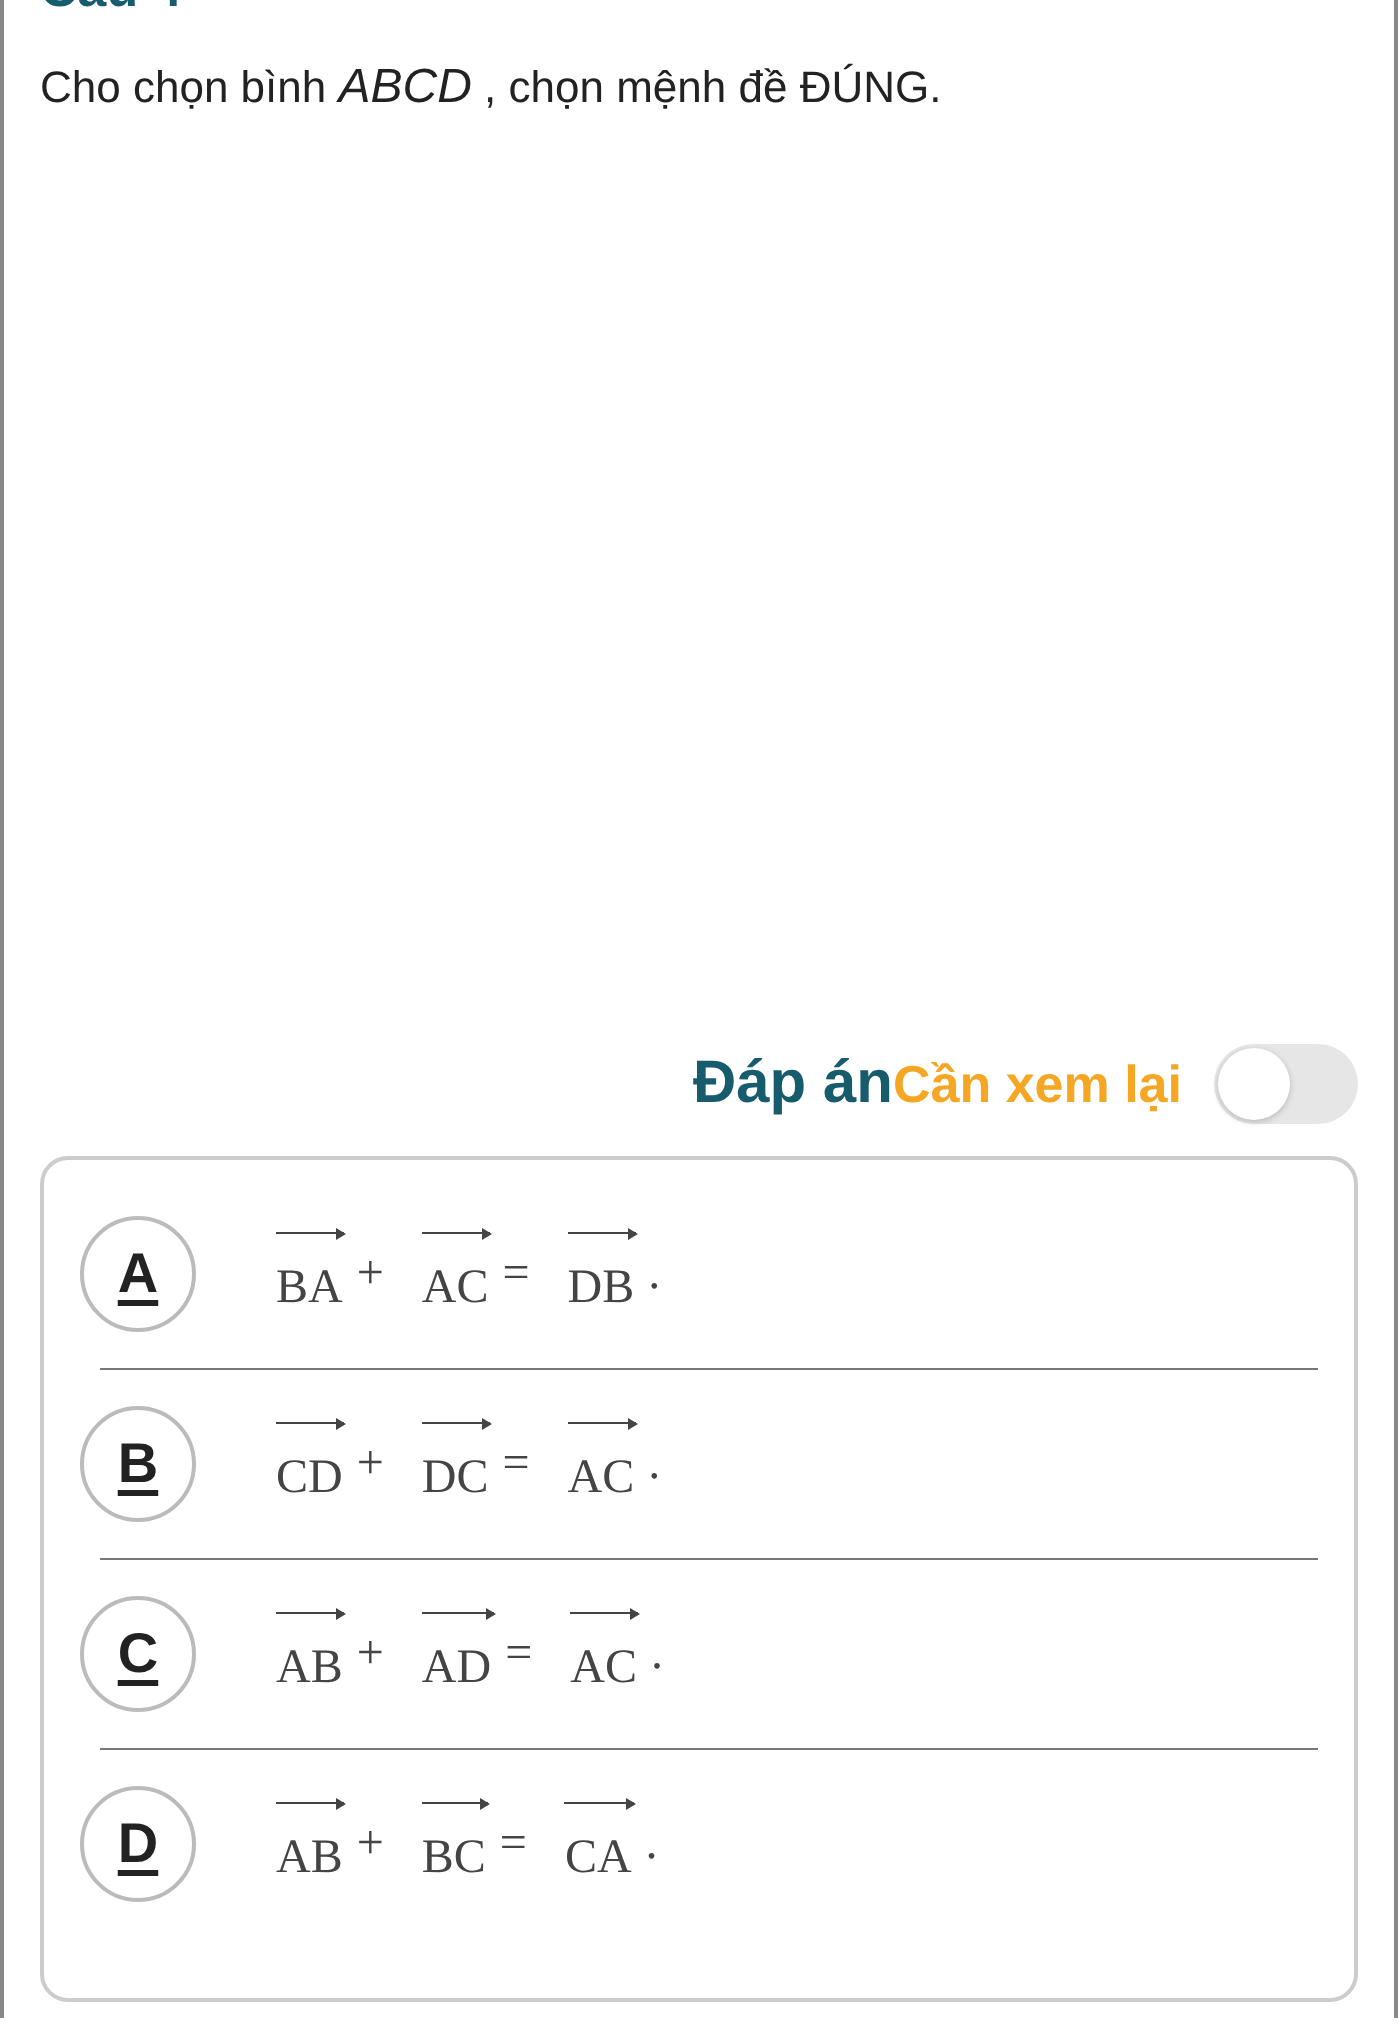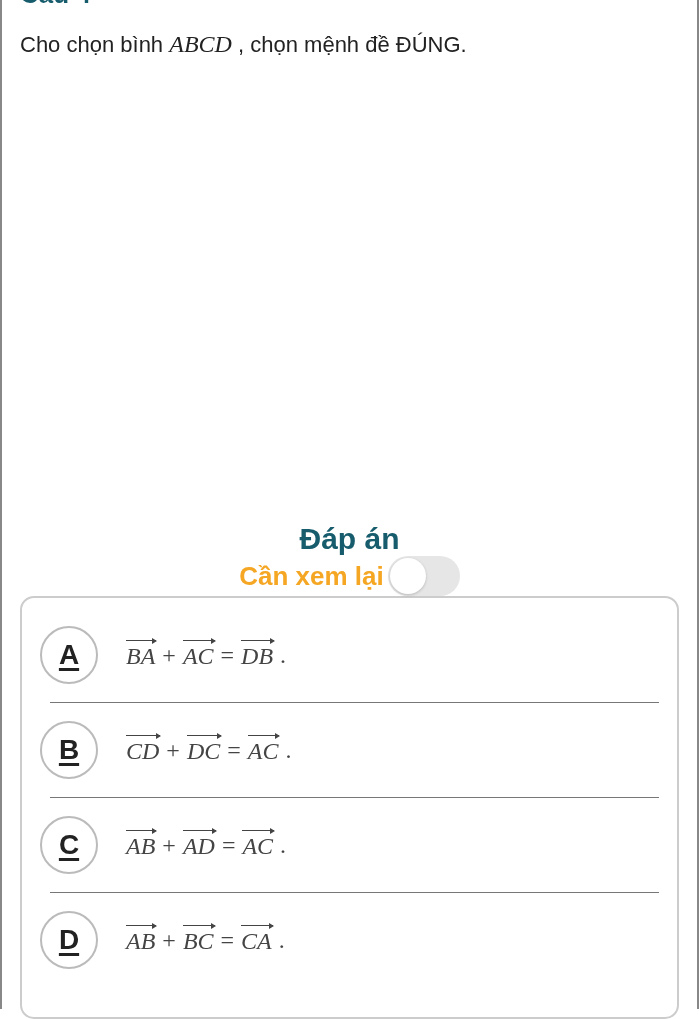--- a/index.html
+++ b/index.html
@@ -26,42 +26,42 @@
     height: 14px;
     line-height: 8px;
   }
   .question-text {
     font-size: 22px;
     color: #222;
     margin-top: 22px;
     line-height: 1.5;
   }
   .question-text .math {
-    font-family: Liberation Serif, serif;
+    font-family: Liberation Sans, sans-serif;
     font-style: italic;
     font-size: 24px;
   }
   .spacer {
     height: 460px;
   }
   .answer-header-row {
     display: flex;
     align-items: center;
-    justify-content: center;
-    flex-direction: column;
+    justify-content: flex-end;
+    margin-bottom: 16px;
   }
   .answer-header {
     color: #175c6c;
     font-weight: 800;
     font-size: 30px;
   }
   .review-wrap {
     display: flex;
     align-items: center;
-    gap: 4px;
+    gap: 16px;
   }
   .review-label {
     color: #f5a623;
     font-weight: 800;
     font-size: 26px;
   }
   .toggle {
     width: 72px;
     height: 40px;
     background: #e6e6e6;
@@ -118,22 +118,22 @@
     font-family: 'Times New Roman', serif;
     font-size: 24px;
     color: #444;
     display: flex;
     align-items: center;
     gap: 5px;
   }
   .vec {
     position: relative;
     display: inline-block;
-    font-style: italic;
-    padding-top: 3px;
+    padding-top: 15px;
+    margin-left: 12px;
   }
   .vec::before {
     content: "";
     position: absolute;
     top: 0;
     left: 0;
     right: -1px;
     height: 1.4px;
     background: #444;
   }

